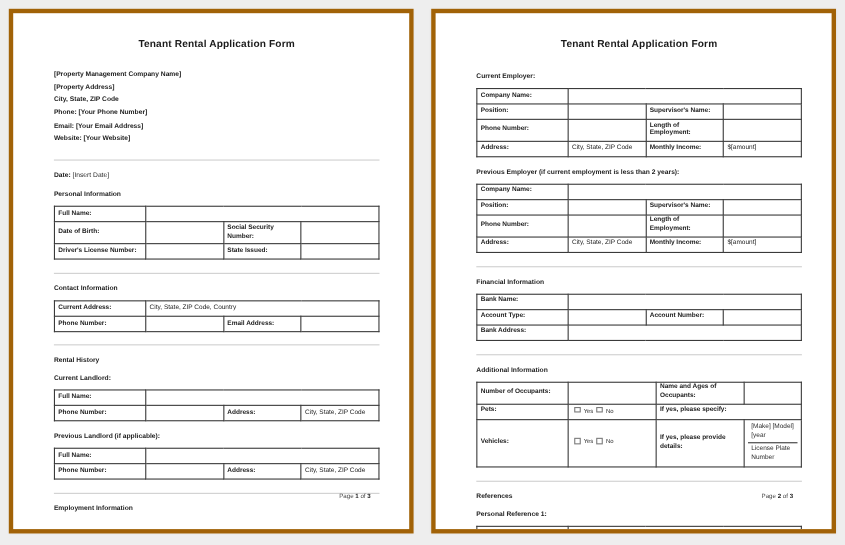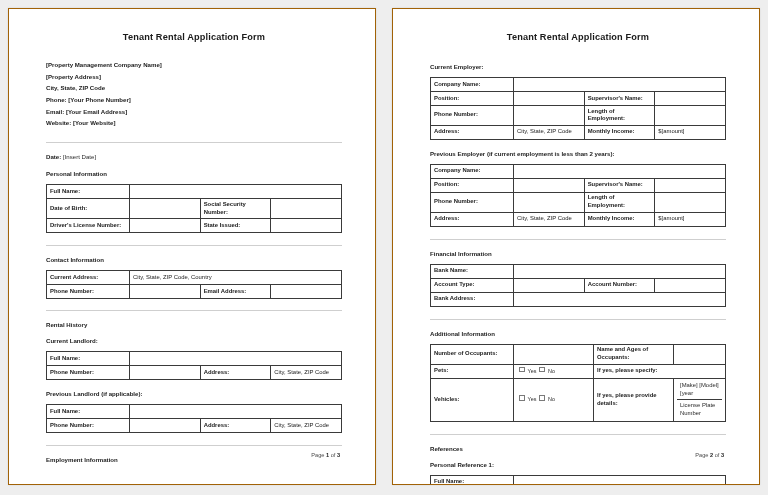--- a/index.html
+++ b/index.html
@@ -20,21 +20,21 @@
     display: flex;
     gap: 16px;
     padding: 8px 0 10px 8px;
     box-sizing: border-box;
   }
   .page {
     position: relative;
     width: 368px;
     height: 477px;
     background: #ffffff;
-    border: 1px solid #a16207;
+    border: 4px solid #a16207;
     box-shadow: 0 0 2px rgba(0,0,0,0.10);
     box-sizing: border-box;
     overflow: hidden;
     flex: 0 0 auto;
   }
   .page-inner {
     position: absolute;
     left: 37px;
     top: 14px;
     width: 296px;

